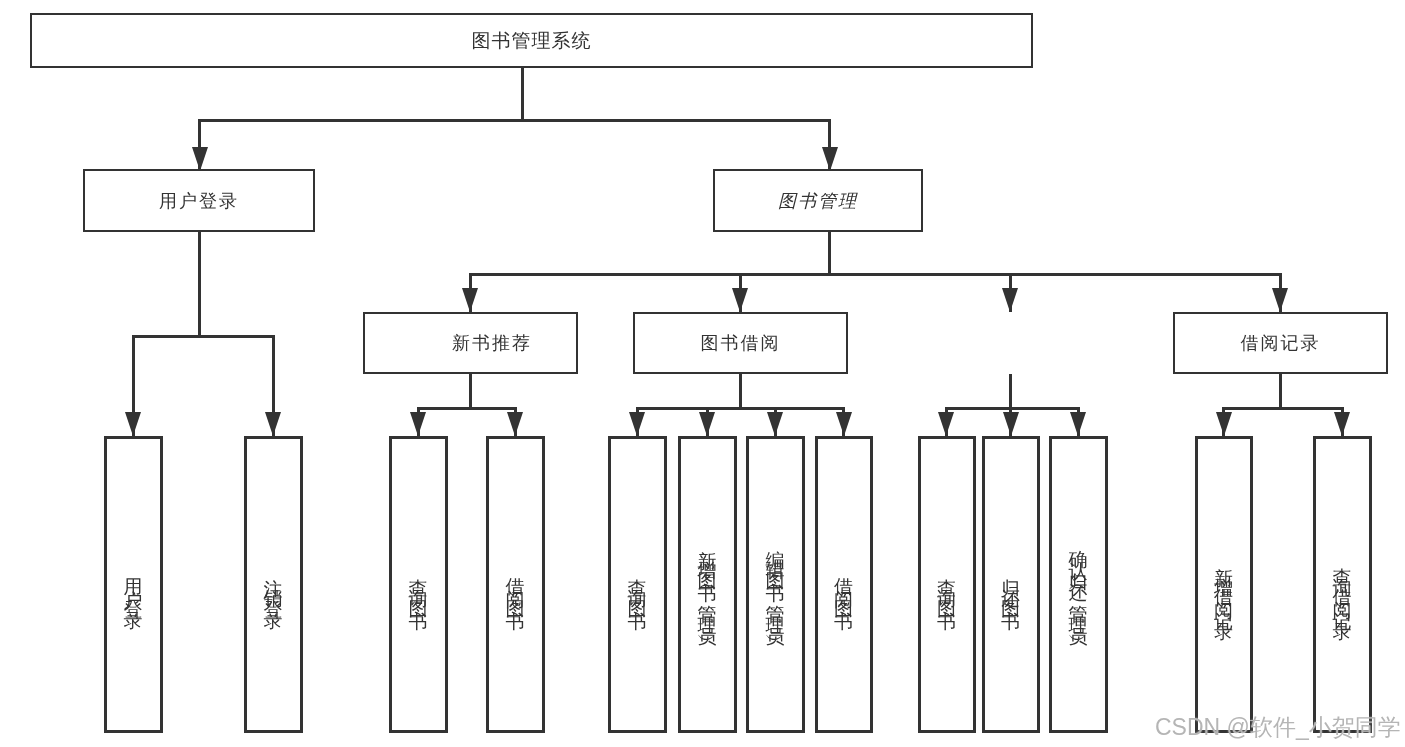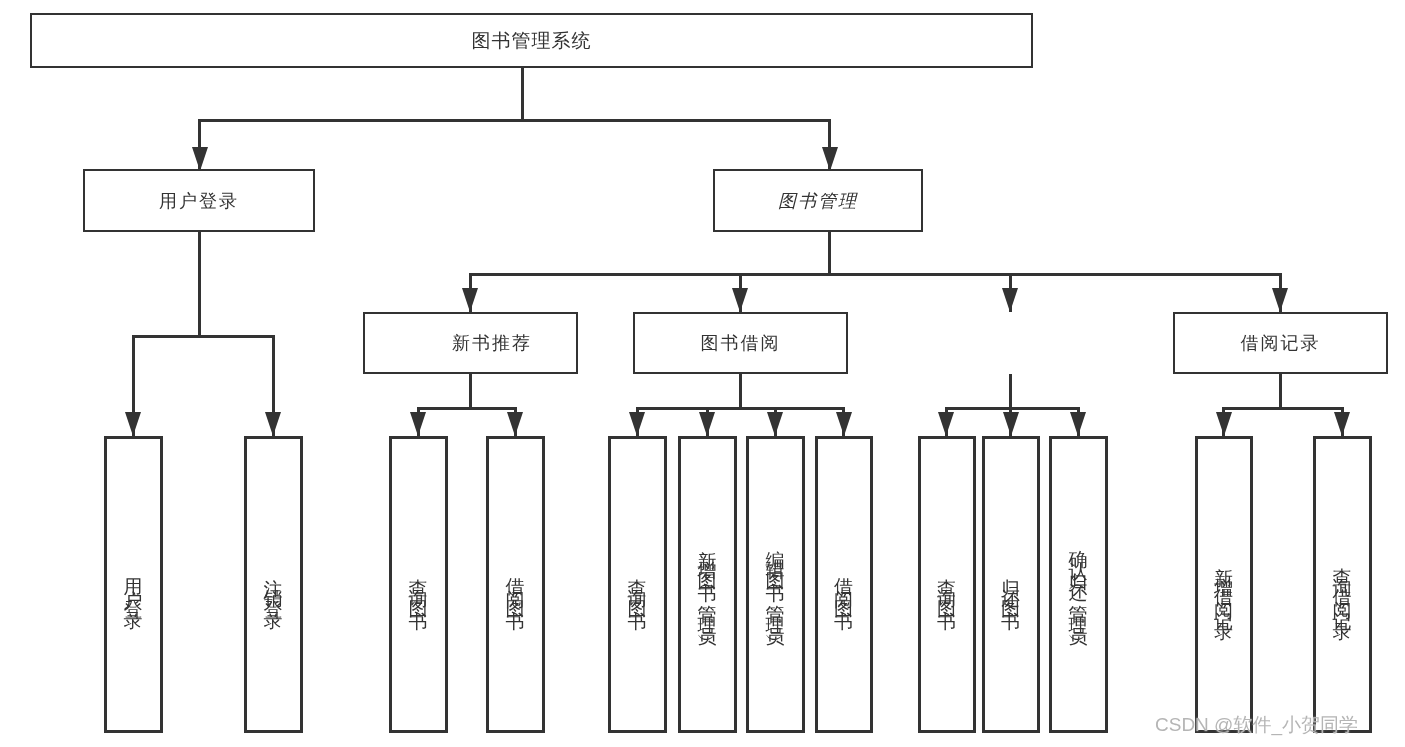--- a/index.html
+++ b/index.html
@@ -82,21 +82,21 @@
     width: 0; height: 0;
     border-left: 8px solid transparent;
     border-right: 8px solid transparent;
     border-top: 24px solid var(--line);
   }
 
   .watermark {
     position: absolute;
     left: 1155px;
     top: 712px;
-    font-size: 19px;
+    font-size: 23px;
     color: var(--watermark);
     white-space: nowrap;
     z-index: 5;
     text-shadow: 0 0 2px rgba(255,255,255,0.7);
   }
 </style>
 </head>
 <body>
 
 <div id="stage">

